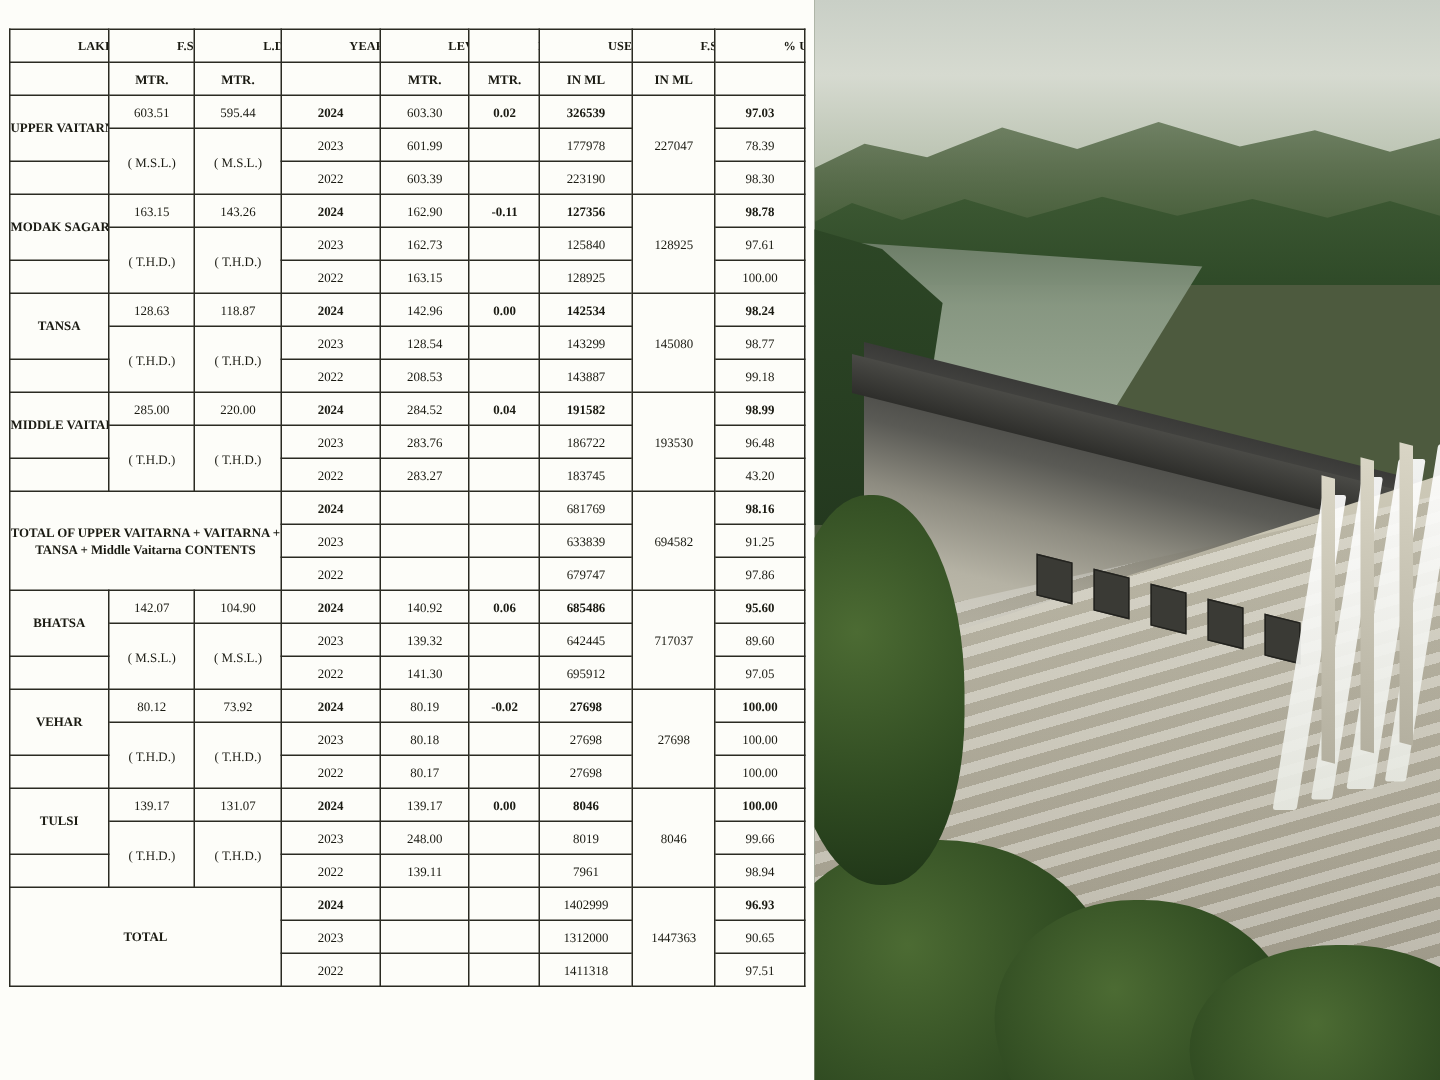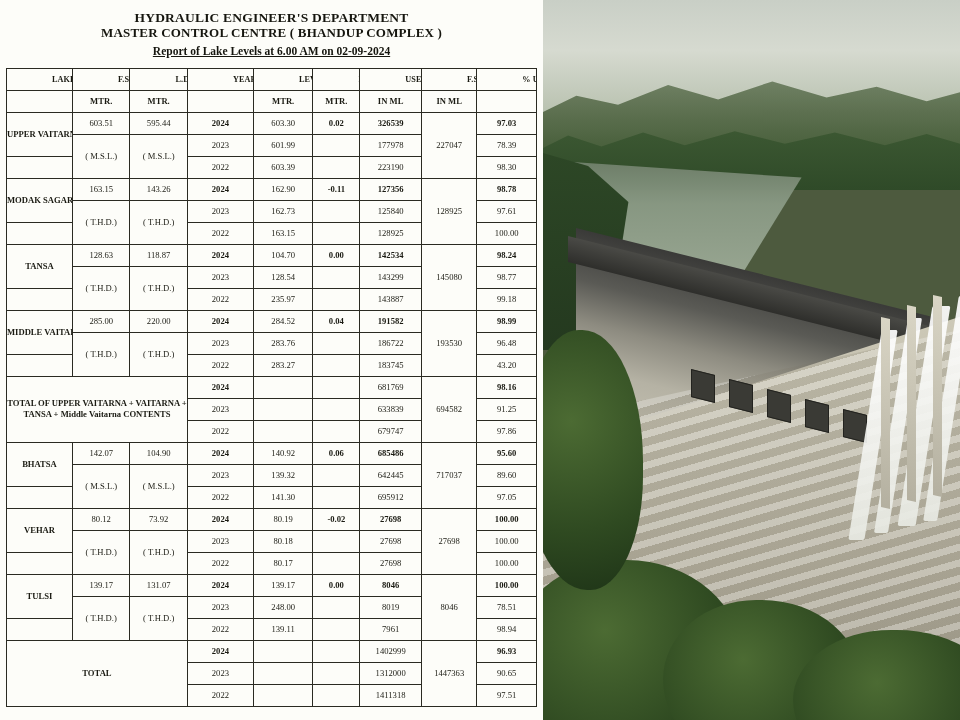--- a/index.html
+++ b/index.html
@@ -185,25 +185,20 @@
     position:absolute; background: linear-gradient(#d9d5c5,#b4b0a0);
     transform: skewY(14deg);
   }
 </style>
 </head>
 <body>
 
 <div class="page">
 
   <div class="report">
-    <div class="report-head">
-      <div class="l1">HYDRAULIC ENGINEER'S DEPARTMENT</div>
-      <div class="l2">MASTER CONTROL CENTRE ( BHANDUP COMPLEX )</div>
-      <div class="l3">Report of Lake Levels at 6.00 AM on 02-09-2024</div>
-    </div>
 
     <table class="lake">
       <colgroup>
         <col style="width:62px">
           <col style="width:54px">
           <col style="width:54px">
         <col style="width:62px">
           <col style="width:56px">
           <col style="width:44px">
         <col style="width:58px">
@@ -292,39 +287,39 @@
           <td></td>
           <td>128925</td>
           <td>100.00</td>
         </tr>
 
         <tr>
           <td rowspan="2" class="lakename">TANSA</td>
           <td class="cur">128.63</td>
           <td class="cur">118.87</td>
           <td class="curSmall">2024</td>
-          <td class="cur">104.70</td>
+          <td class="cur">142.96</td>
           <td class="curSmall">0.00</td>
           <td class="curSmall">142534</td>
           <td rowspan="3">145080</td>
           <td class="pct-cur">98.24</td>
         </tr>
         <tr>
           <td rowspan="2" class="datum">( T.H.D.)</td>
           <td rowspan="2" class="datum">( T.H.D.)</td>
           <td>2023</td>
           <td>128.54</td>
           <td></td>
           <td>143299</td>
           <td>98.77</td>
         </tr>
         <tr>
           <td></td>
           <td>2022</td>
-          <td>235.97</td>
+          <td>208.53</td>
           <td></td>
           <td>143887</td>
           <td>99.18</td>
         </tr>
 
         <tr>
           <td rowspan="2" class="lakename">MIDDLE VAITARNA</td>
           <td class="cur">285.00</td>
           <td class="cur">220.00</td>
           <td class="curSmall">2024</td>
@@ -448,21 +443,21 @@
           <td rowspan="3" class="cur">8046</td>
           <td class="pct-cur">100.00</td>
         </tr>
         <tr>
           <td rowspan="2" class="datum">( T.H.D.)</td>
           <td rowspan="2" class="datum">( T.H.D.)</td>
           <td>2023</td>
           <td>248.00</td>
           <td></td>
           <td>8019</td>
-          <td>78.51</td>
+          <td>99.66</td>
         </tr>
         <tr>
           <td></td>
           <td>2022</td>
           <td>139.11</td>
           <td></td>
           <td>7961</td>
           <td>98.94</td>
         </tr>
 

